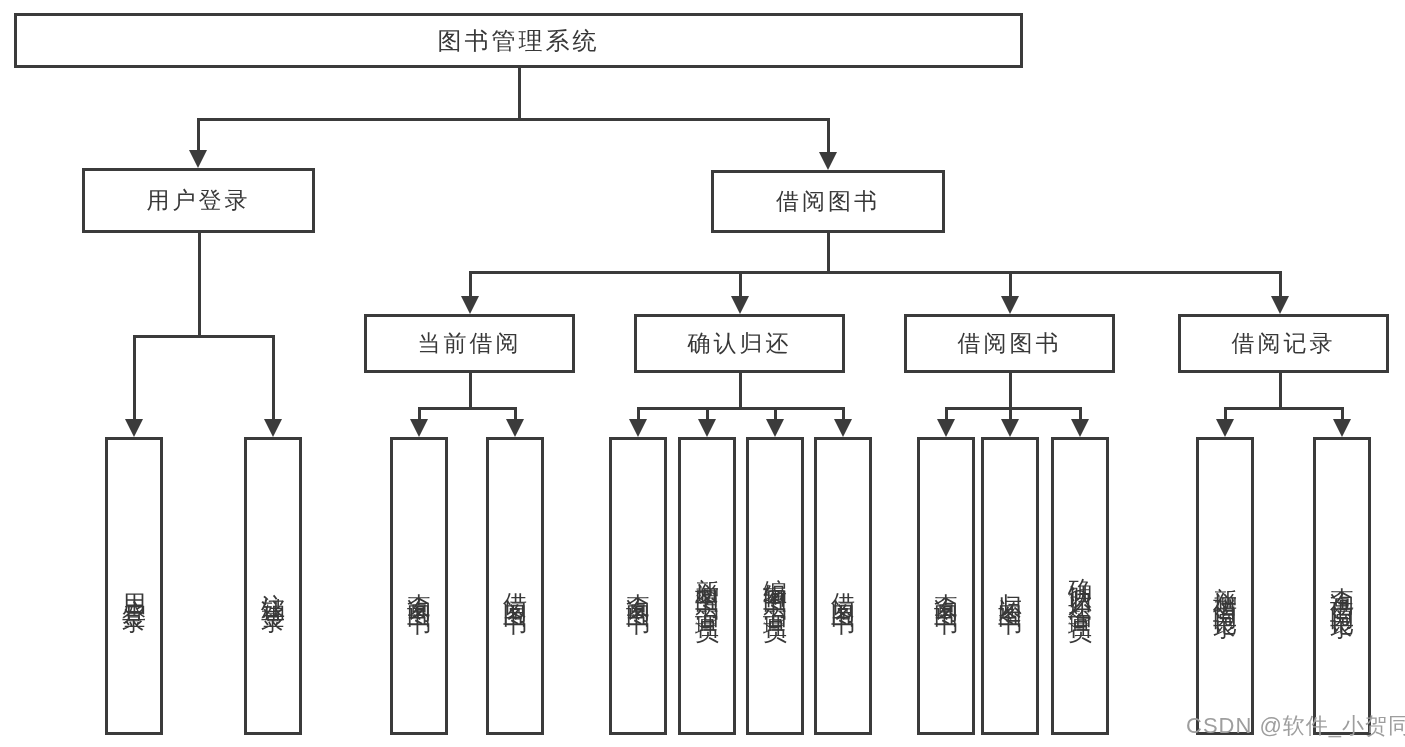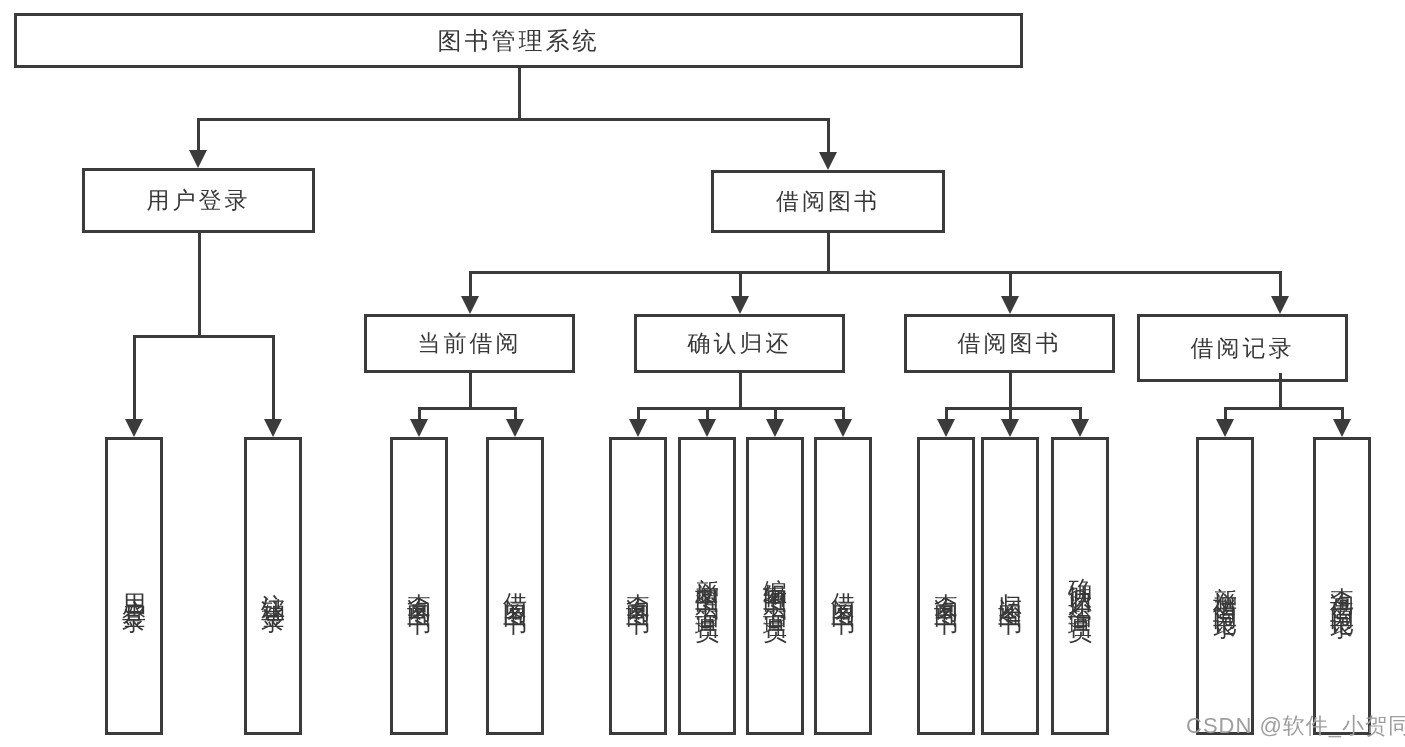--- a/index.html
+++ b/index.html
@@ -52,21 +52,21 @@
 
   <div class="box" style="left:364px;top:314px;width:211px;height:59px;">
     <span class="h-label">当前借阅</span>
   </div>
   <div class="box" style="left:634px;top:314px;width:211px;height:59px;">
     <span class="h-label">确认归还</span>
   </div>
   <div class="box" style="left:904px;top:314px;width:211px;height:59px;">
     <span class="h-label">借阅图书</span>
   </div>
-  <div class="box" style="left:1137px;top:314px;width:211px;height:68px;">
+  <div class="box" style="left:1178px;top:314px;width:211px;height:59px;">
     <span class="h-label">借阅记录</span>
   </div>
 
   <div class="box" style="left:105px;top:437px;width:58px;height:298px;">
     <span class="v-label">用户登录</span>
   </div>
   <div class="box" style="left:244px;top:437px;width:58px;height:298px;">
     <span class="v-label">注销登录</span>
   </div>
   <div class="box" style="left:390px;top:437px;width:58px;height:298px;">

